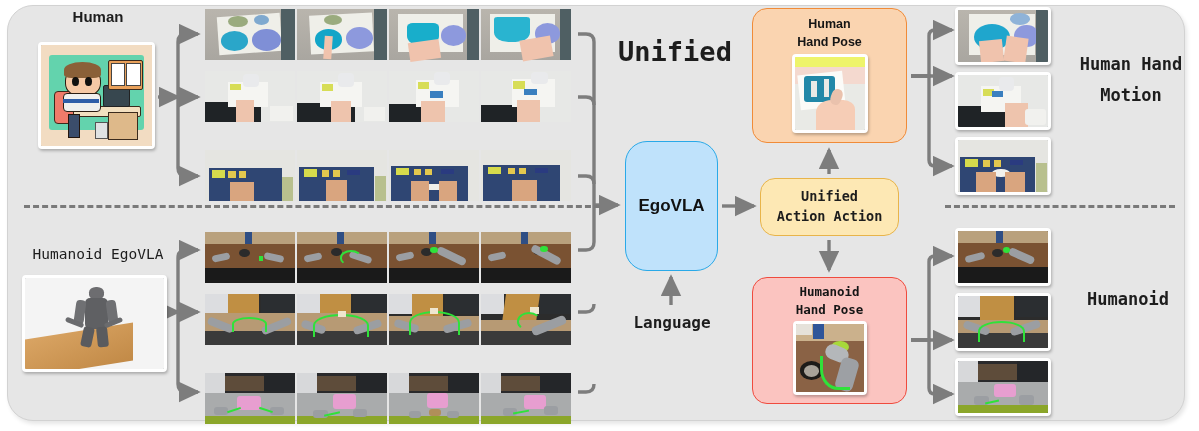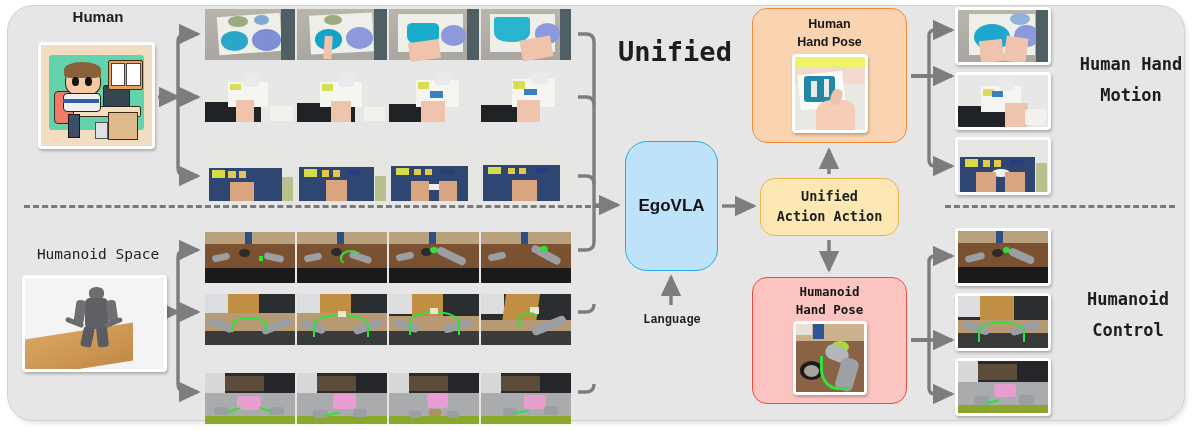--- a/index.html
+++ b/index.html
@@ -95,21 +95,21 @@
       <path d="M911,340 L929,340 L929,262 Q929,256 935,256 L952,256"></path>
       <path d="M911,340 L952,340"></path>
       <path d="M911,340 L929,340 L929,388 Q929,394 935,394 L952,394"></path>
     </g>
   </svg>
 
   <div class="dash" style="left:24px;top:205px;width:576px;"></div>
   <div class="dash" style="left:945px;top:205px;width:230px;"></div>
 
   <div class="lbl sans" style="left:18px;top:8px;width:160px;font-size:15px;font-weight:bold;">Human</div>
-  <div class="lbl mono" style="left:8px;top:246px;width:180px;font-size:14.5px;">Humanoid Space</div>
+  <div class="lbl mono" style="left:8px;top:246px;width:180px;font-size:14.5px;">Humanoid EgoVLA</div>
 
   <div class="shot" style="left:38px;top:42px;width:117px;height:107px;">
     <div class="inner" style="background:
          linear-gradient(#f2dcc2,#f2dcc2);">
       <div style="position:absolute;left:7%;top:10%;width:86%;height:74%;background:#63d3ad;border-radius:3px;"></div>
 
       <div style="position:absolute;left:18%;top:60%;width:70%;height:9%;background:#f3e0c0;border:1.5px solid #3b2a1c;border-radius:2px;"></div>
       <div style="position:absolute;left:60%;top:66%;width:26%;height:26%;background:#deb98a;border:1.5px solid #3b2a1c;"></div>
 
       <div style="position:absolute;left:56%;top:40%;width:22%;height:19%;background:#37474f;border:1.5px solid #222;border-radius:2px;"></div>
@@ -378,21 +378,21 @@
     <div style="position:absolute;left:70%;top:64%;width:16%;height:18%;background:#9b9ea2;border-radius:3px;"></div>
     <div style="position:absolute;left:36%;top:74%;width:18%;height:3%;background:#2fe23a;transform:rotate(-10deg);"></div>
   </div>
 
   <div class="lbl mono" style="left:600px;top:36px;width:150px;font-size:27px;font-weight:bold;letter-spacing:0px;">Unified</div>
 
   <div class="rbox egovla">
     <span class="t">EgoVLA</span>
   </div>
 
-  <div class="lbl mono" style="left:596px;top:313px;width:152px;font-size:12px;font-weight:bold;font-family:Liberation Mono, monospace;">Language</div>
+  <div class="lbl mono" style="left:596px;top:313px;width:152px;font-size:16px;font-weight:bold;">Language</div>
 
   <div class="rbox uas">
     <span class="t">Unified</span>
     <span class="t">Action Action</span>
   </div>
 
   <div class="rbox hhp">
     <span class="posehead sans">Human</span>
     <span class="posehead sans">Hand Pose</span>
     <div class="shot" style="position:relative;left:0;top:3px;width:76px;height:79px;">
@@ -499,15 +499,14 @@
       <div style="position:absolute;left:18%;top:68%;width:16%;height:16%;background:#9b9ea2;border-radius:3px;"></div>
       <div style="position:absolute;left:68%;top:66%;width:16%;height:18%;background:#9b9ea2;border-radius:3px;"></div>
       <div style="position:absolute;left:30%;top:76%;width:16%;height:3%;background:#2fe23a;transform:rotate(-12deg);"></div>
     </div>
   </div>
 
   <div class="lbl mono" style="left:1063px;top:54px;width:136px;font-size:17px;font-weight:bold;">Human Hand</div>
   <div class="lbl mono" style="left:1063px;top:85px;width:136px;font-size:17px;font-weight:bold;">Motion</div>
 
   <div class="lbl mono" style="left:1063px;top:289px;width:130px;font-size:17px;font-weight:bold;">Humanoid</div>
-  <div class="lbl mono" style="left:1063px;top:320px;width:130px;font-size:17px;font-weight:bold;">Control</div>
 
 </div>
 
 </body></html>

